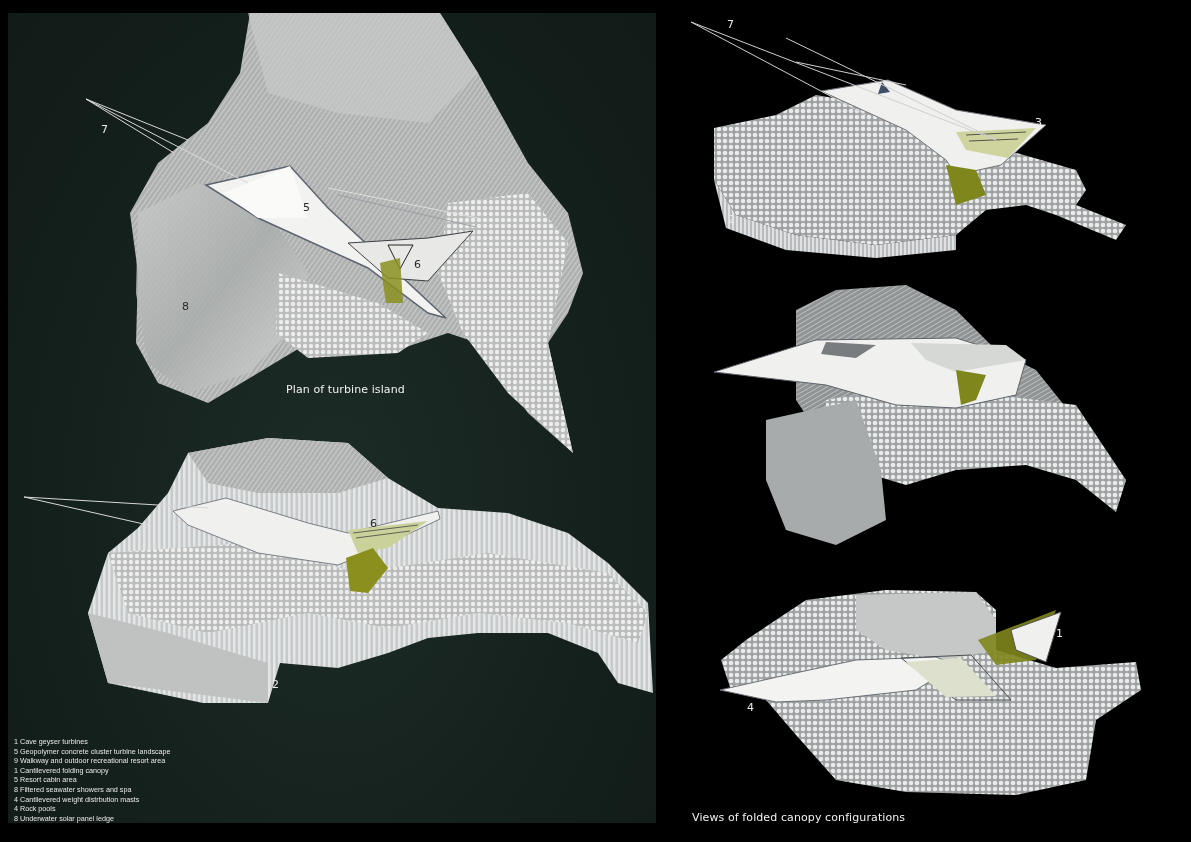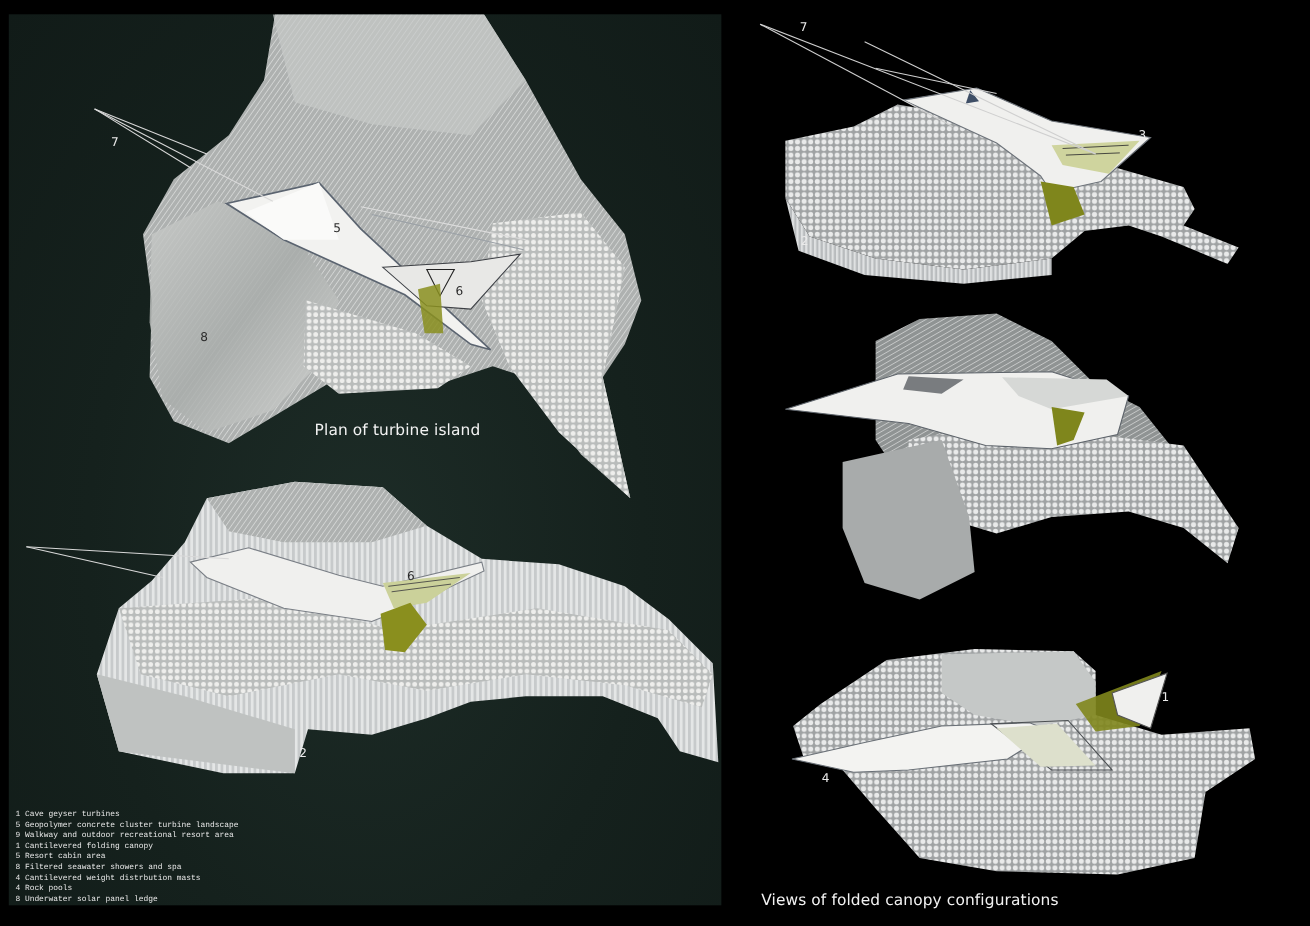--- a/index.html
+++ b/index.html
@@ -9,22 +9,22 @@
   }
   .panel-left {
     position: absolute; left: 8px; top: 13px; width: 648px; height: 810px;
     background: radial-gradient(ellipse at 50% 60%, #1d2c27 0%, #15211d 55%, #111b18 100%);
     overflow: hidden;
   }
   .panel-right { position: absolute; left: 656px; top: 0; width: 535px; height: 842px; background: #000; }
   svg { position: absolute; left: 0; top: 0; }
   .label-num { position: absolute; font-size: 11px; color: #eaeaea; line-height: 1; }
   .label-dark { color: #2a2a2a; }
-  .caption { position: absolute; font-size: 14px; color: #f2f2f2; white-space: nowrap; letter-spacing: 0.1px; }
-  .legend { position: absolute; left: 6px; top: 724px; font-size: 7.2px; line-height: 9.6px; color: #e8e8e8; font-family: Liberation Mono, monospace; }
+  .caption { position: absolute; font-size: 11px; color: #f2f2f2; white-space: nowrap; letter-spacing: 0.1px; }
+  .legend { position: absolute; left: 6px; top: 724px; font-size: 7.2px; line-height: 9.6px; color: #e8e8e8; font-family: Liberation Sans, sans-serif; }
   .legend div { white-space: nowrap; }
 </style>
 </head>
 <body>
 
 <div class="panel-left">
   <svg width="648" height="810" viewBox="0 0 648 810">
     <defs>
       <linearGradient id="rock" x1="0" y1="0" x2="1" y2="1">
         <stop offset="0" stop-color="#c9cbc9"></stop>

